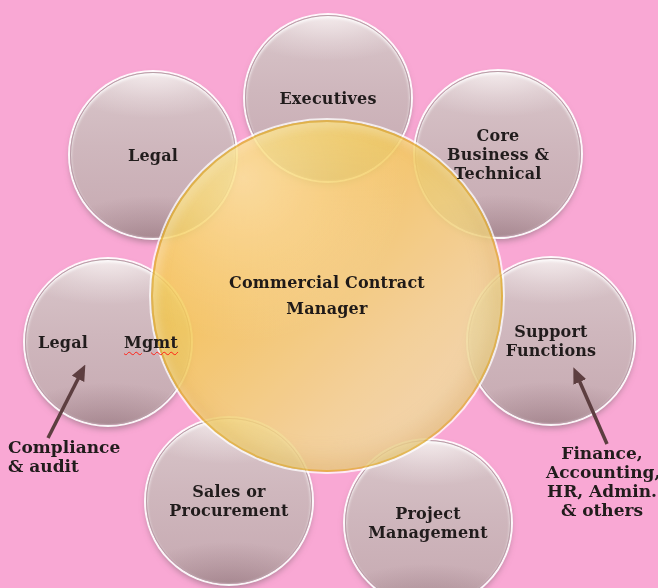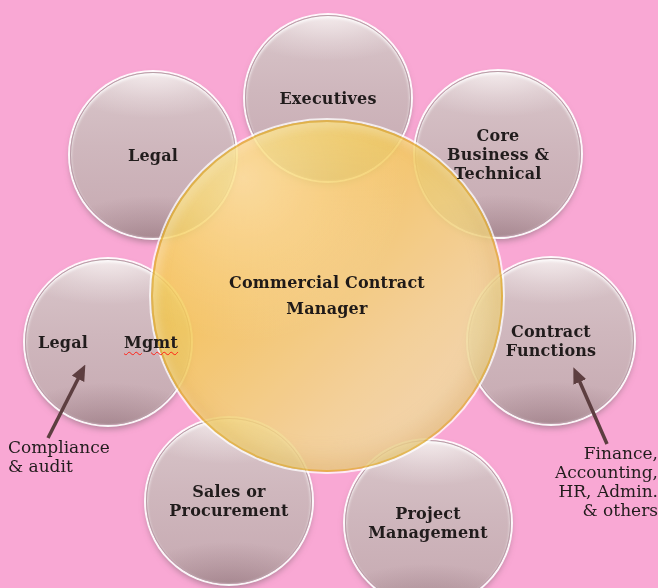--- a/index.html
+++ b/index.html
@@ -62,29 +62,29 @@
     text-decoration-style: wavy;
     text-decoration-color: #ff1f13;
     text-decoration-thickness: 1px;
     text-underline-offset: 3px;
     margin-left: 36px;
   }
 
   
   .ann {
     position: absolute;
-    font-weight: normal;
+    font-weight: bold;
     font-size: 17px;
     line-height: 19px;
     color: #211c1c;
     white-space: pre-line;
     z-index: 4;
   }
   .ann-left  { left: 8px;  top: 438px; text-align: left; }
-  .ann-right { left: 546px; top: 444px; width: 112px; text-align: right; }
+  .ann-right { left: 546px; top: 444px; width: 112px; text-align: center; }
 
   
   .overlay {
     position: absolute; left: 0; top: 0;
     z-index: 3;
     pointer-events: none;
   }
 </style>
 </head>
 <body>
@@ -103,21 +103,21 @@
 
   <div class="circle sat" style="left:70px; top:72px;">
     <span class="lbl">Legal</span>
   </div>
 
   <div class="circle sat" style="left:25px; top:259px;">
     <span class="lbl"><span>Legal</span><br><span class="squiggle">Mgmt</span></span>
   </div>
 
   <div class="circle sat" style="left:468px; top:258px;">
-    <span class="lbl">Contract
+    <span class="lbl">Support
 Functions</span>
   </div>
 
   <div class="circle sat" style="left:146px; top:418px;">
     <span class="lbl">Sales or
 Procurement</span>
   </div>
 
   <div class="circle sat" style="left:345px; top:440px;">
     <span class="lbl">Project

